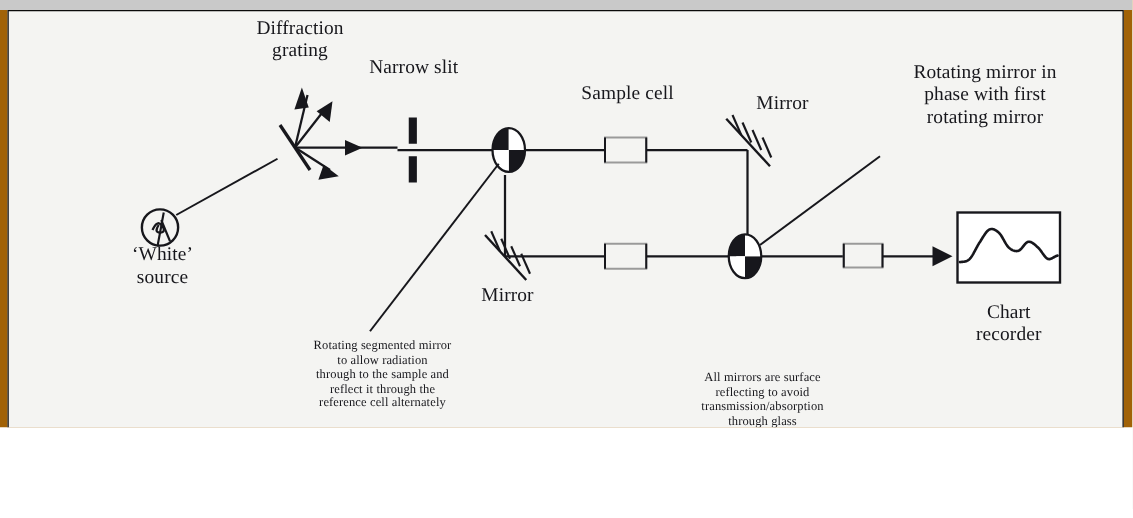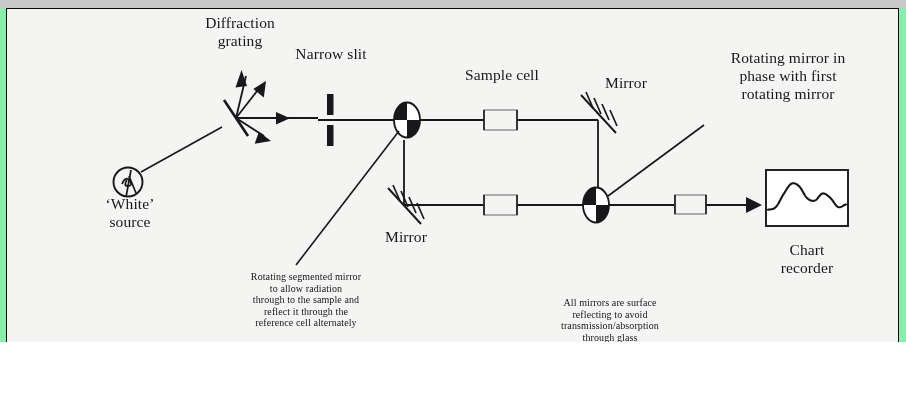--- a/index.html
+++ b/index.html
@@ -1,20 +1,20 @@
 <!DOCTYPE html>
 <html><head>
 <meta charset="utf-8">
 <style>
   html,body{margin:0;padding:0;background:#ffffff;}
   body{font-family:"Liberation Serif", serif;}
   #page{
     position:relative;
     width:906px;height:342px;
-    background:#86efac;
+    background:#a16207;
     overflow:hidden;
     box-sizing:border-box;
   }
   #frame{
     position:absolute;left:6px;top:8px;
     width:893px;height:392px;
     border:1.6px solid #0a0a0a;
     box-sizing:border-box;
     background:#f4f4f2;
   }

